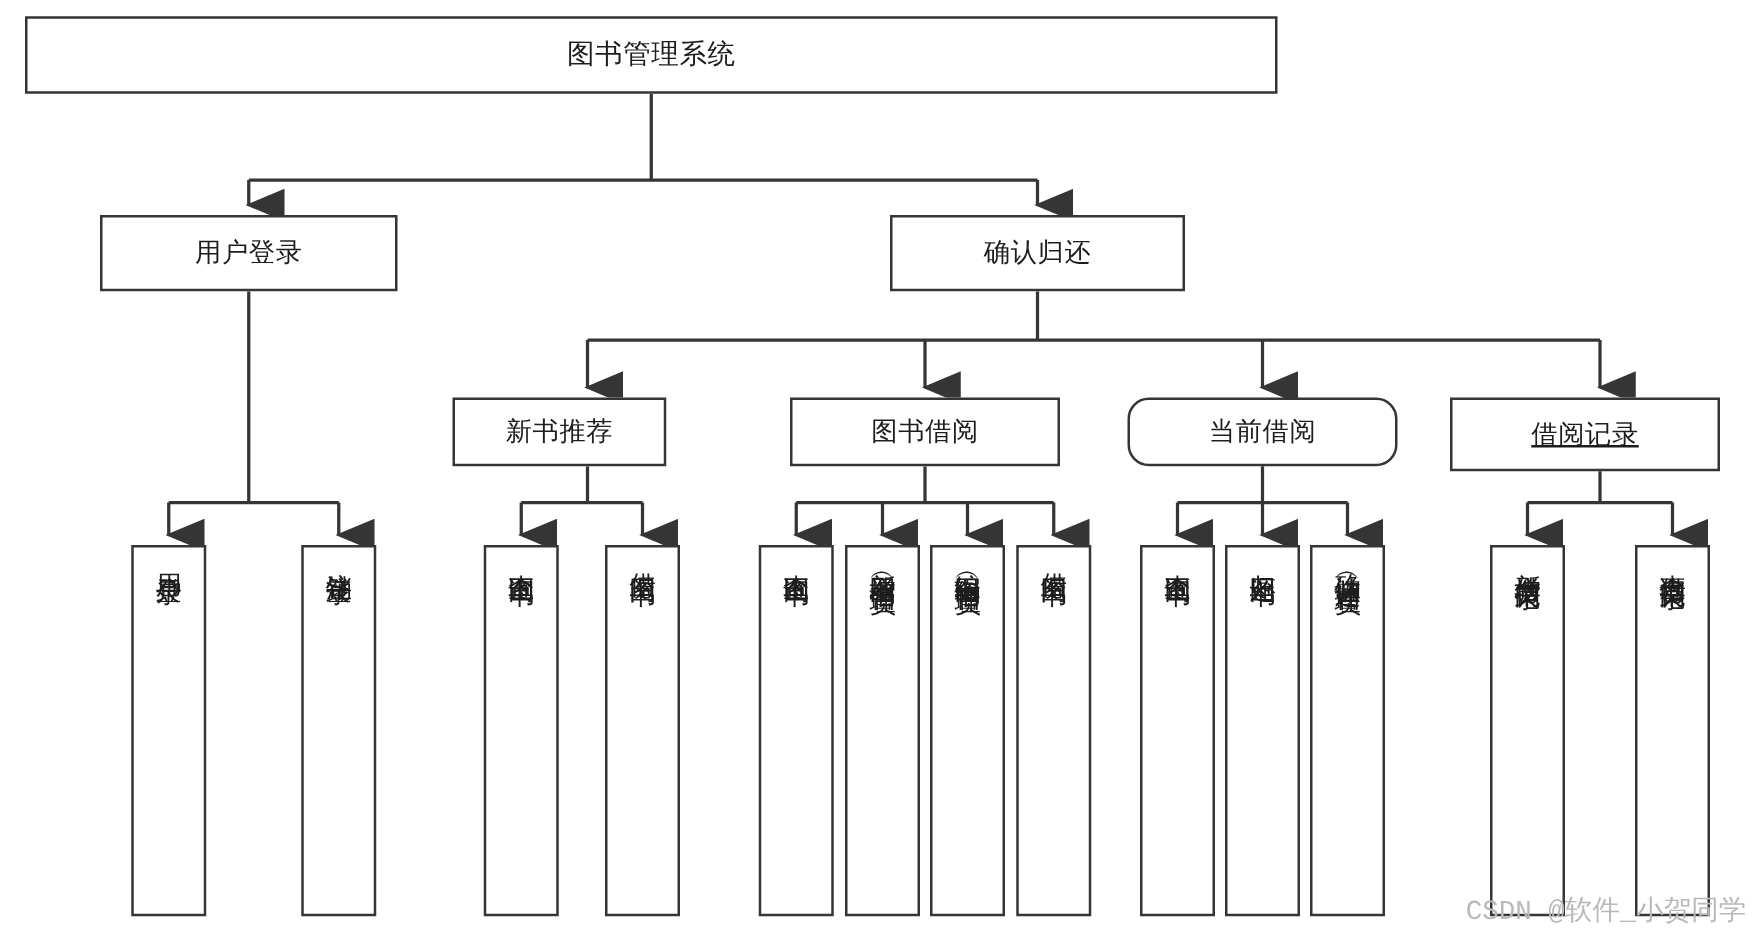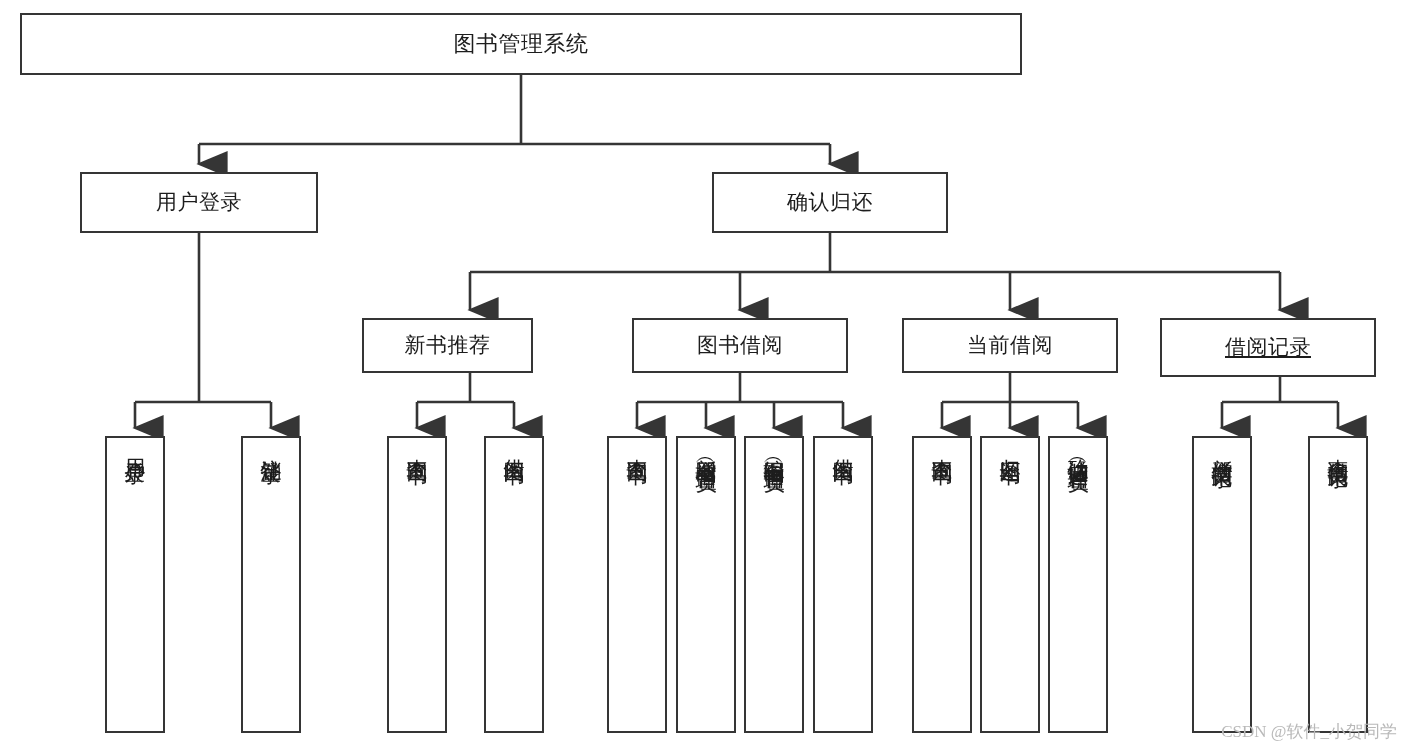--- a/index.html
+++ b/index.html
@@ -60,24 +60,24 @@
     text-orientation: upright;
     font-size: 21px;
     line-height: 1.05;
     letter-spacing: 2px;
     white-space: nowrap;
   }
   .watermark {
     position: absolute;
     right: 8px;
     bottom: 4px;
-    font-size: 17px;
+    font-size: 22px;
     color: #b9b9b9;
     white-space: nowrap;
-    font-family: Liberation Serif, serif;
+    font-family: Liberation Mono, monospace;
   }
 </style>
 </head>
 <body>
 
 <div id="canvas">
 
   <svg class="connectors" viewBox="0 0 1405 747" xmlns="http://www.w3.org/2000/svg">
     <defs>
       <marker id="arrow" viewBox="0 0 10 12" refX="5" refY="11" markerWidth="10" markerHeight="12" orient="auto-start-reverse">
@@ -142,21 +142,21 @@
   </div>
 
   <div class="node h" style="left:362px; top:318px; width:171px; height:55px;">
     <span class="label">新书推荐</span>
   </div>
 
   <div class="node h" style="left:632px; top:318px; width:216px; height:55px;">
     <span class="label">图书借阅</span>
   </div>
 
-  <div class="node h" style="left:902px; top:318px; width:216px; height:55px;">
+  <div class="node h" style="left:902px; top:318px; width:216px; height:55px;border-radius:17px;">
     <span class="label">当前借阅</span>
   </div>
 
   <div class="node h" style="left:1160px; top:318px; width:216px; height:59px;text-decoration:underline;">
     <span class="label">借阅记录</span>
   </div>
 
   <div class="node v" style="left:105px; top:436px; width:60px; height:297px;">
     <span class="label">用户登录</span>
   </div>

